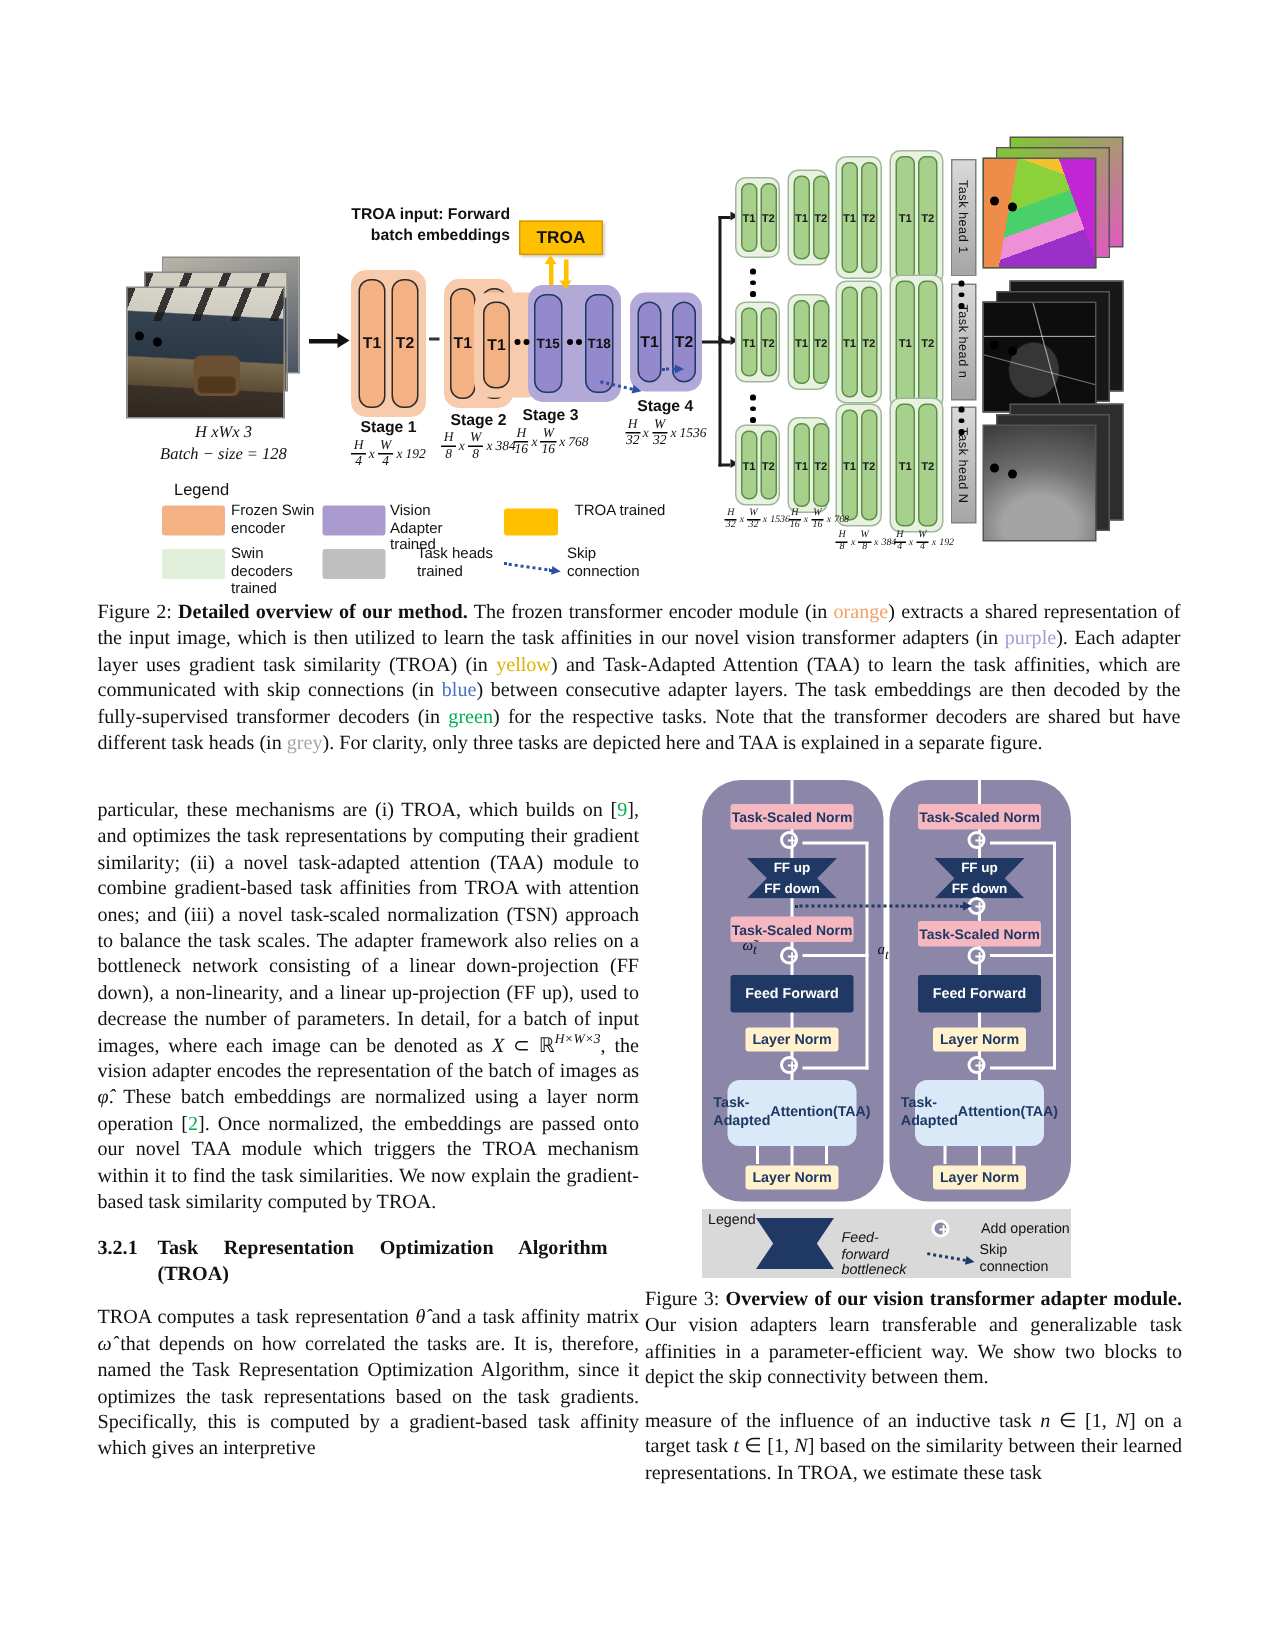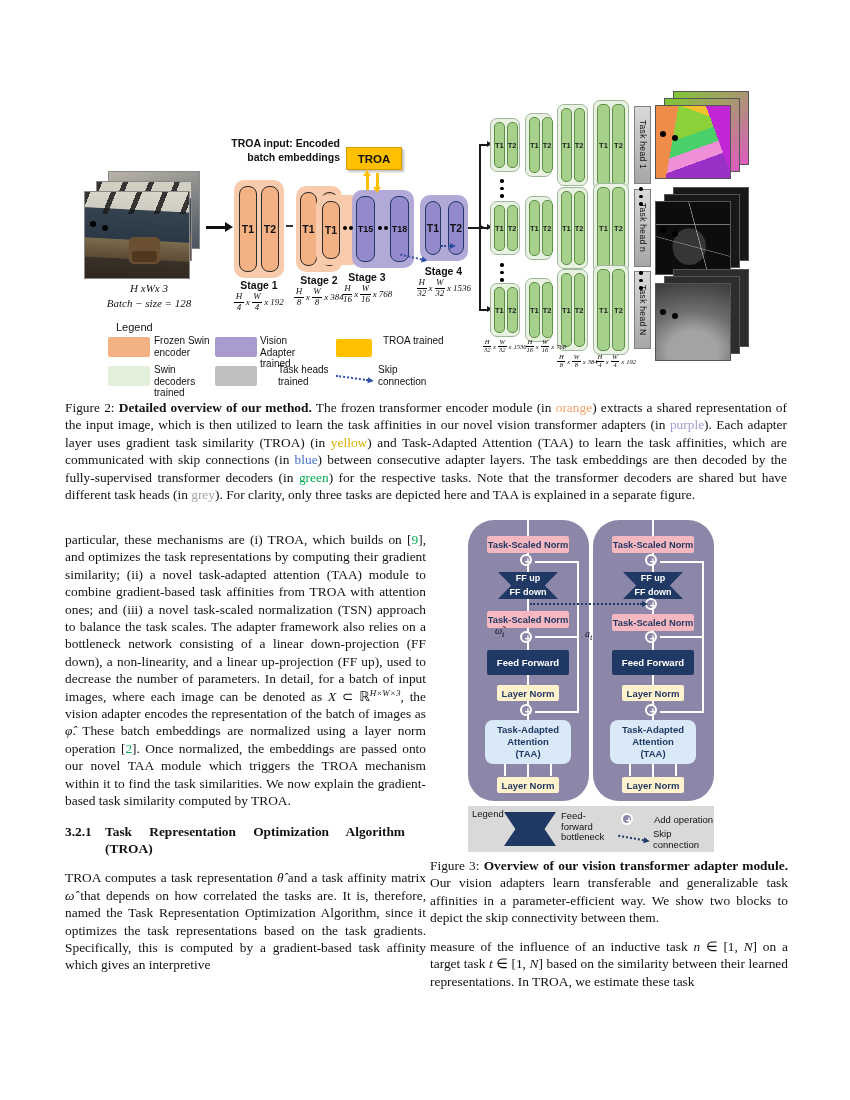--- a/index.html
+++ b/index.html
@@ -101,21 +101,21 @@
   .pinkbox{position:absolute;width:82px;height:17px;background:#F5B8C0;border-radius:2px;z-index:2;
     display:flex;align-items:center;justify-content:center;font-weight:bold;font-size:9.3px;color:#203864;}
   .navybox{position:absolute;background:#1F3864;z-index:2;color:#fff;font-weight:bold;font-size:9.5px;
     display:flex;align-items:center;justify-content:center;}
   .bowtie{position:absolute;background:#1F3864;z-index:2;color:#fff;font-weight:bold;font-size:9px;
     display:flex;flex-direction:column;align-items:center;justify-content:space-between;padding:1px 0;
     clip-path:polygon(0% 0%,100% 0%,78% 50%,100% 100%,0% 100%,22% 50%);line-height:11px;}
   .creambox{position:absolute;width:62px;height:16px;background:#FFF2CC;border-radius:2px;z-index:2;
     display:flex;align-items:center;justify-content:center;font-weight:bold;font-size:9.5px;color:#203864;}
   .taabox{position:absolute;width:86px;height:44px;background:#D9E9F7;border-radius:8px;z-index:2;
-    display:flex;flex-direction:column;align-items:center;justify-content:center;
+    display:flex;flex-direction:row;align-items:center;justify-content:center;
     font-weight:bold;font-size:9.5px;line-height:12px;color:#203864;}
   .plus{position:absolute;width:12px;height:12px;border:2px solid #fff;border-radius:50%;background:#8C87A8;z-index:3;}
   .plus:before{content:"+";position:absolute;left:0;top:0;width:12px;height:12px;
     color:#fff;font:600 11px/11px "Liberation Sans",sans-serif;text-align:center;}
   .ndot{position:absolute;border-top:2px dotted #1F3864;z-index:4;}
   .ndot:after{content:"";position:absolute;right:-6px;top:-4.5px;border-top:3.5px solid transparent;
     border-bottom:3.5px solid transparent;border-left:6px solid #1F3864;}
   .mathlbl{position:absolute;font-family:"Liberation Serif",serif;font-style:italic;font-size:10px;color:#0d0d1e;z-index:4;}
   #f3-legend{position:absolute;left:2px;top:290px;width:246px;height:46px;background:#D9D9D9;}
   #f3-legend .sm{position:absolute;font-size:9.5px;line-height:10.5px;color:#111;}
@@ -218,21 +218,21 @@
         <span class="mx">x</span>
         <span class="fr">
           <span class="num">W</span>
           <span>32</span>
         </span>
         <span class="mx">x</span>
         <span class="ch">1536</span>
       </div>
 
     <div id="troa-input" style="left:158px;top:42px;width:112px;">
-      <div>TROA input: Encoded</div>
+      <div>TROA input: Forward</div>
       <div>batch embeddings</div>
     </div>
     <div id="troa-box" style="left:276px;top:52px;width:56px;height:23px;">TROA</div>
     <div class="yarr yarr-up" style="left:296px;top:80px;height:15px;"></div>
     <div class="yarr yarr-down" style="left:306px;top:78px;height:15px;"></div>
 
     <div class="bdot" style="left:330px;top:161px;width:22px;transform:rotate(13deg);"></div>
     <div class="bdot" style="left:371px;top:150px;width:9px;"></div>
 
     <div class="harrow-sm" style="left:398px;top:132px;width:11px;"></div>
@@ -473,21 +473,21 @@
     <div class="taabox" style="left:144px;top:204px;">
       <span>Task-Adapted</span>
       <span>Attention</span>
       <span>(TAA)</span>
     </div>
     <div class="creambox" style="left:156px;top:261px;">Layer Norm</div>
 
     <div id="f3-legend">
       <span class="sm" style="left:4px;top:3px;">Legend</span>
       <div class="bowtie" style="left:36px;top:6px;width:52px;height:34px;"></div>
-      <span class="sm" style="left:93px;top:5px;width:56px;">Feed-forward bottleneck</span>
+      <span class="sm" style="left:93px;top:15px;width:56px;font-style:italic;">Feed-forward bottleneck</span>
       <div class="plus" style="left:153px;top:7px;"></div>
       <span class="sm" style="left:158px;top:9px;width:70px;margin-left:28px;">Add operation</span>
       <div class="ndot" style="left:150px;top:31px;width:26px;transform:rotate(10deg);"></div>
       <span class="sm" style="left:185px;top:23px;width:60px;">Skip connection</span>
     </div>
   </div>
 
   <div class="caption" style="left:430px;top:857px;width:358px;"><span>Figure 3: </span><span style="font-weight: bold;">Overview of our vision transformer adapter module.</span><span> Our vision adapters learn transferable and generalizable task affinities in a parameter-efficient way. We show two blocks to depict the skip connectivity between them.</span></div>
 
   <div class="bodycol" style="left:430px;top:938px;width:358px;">

